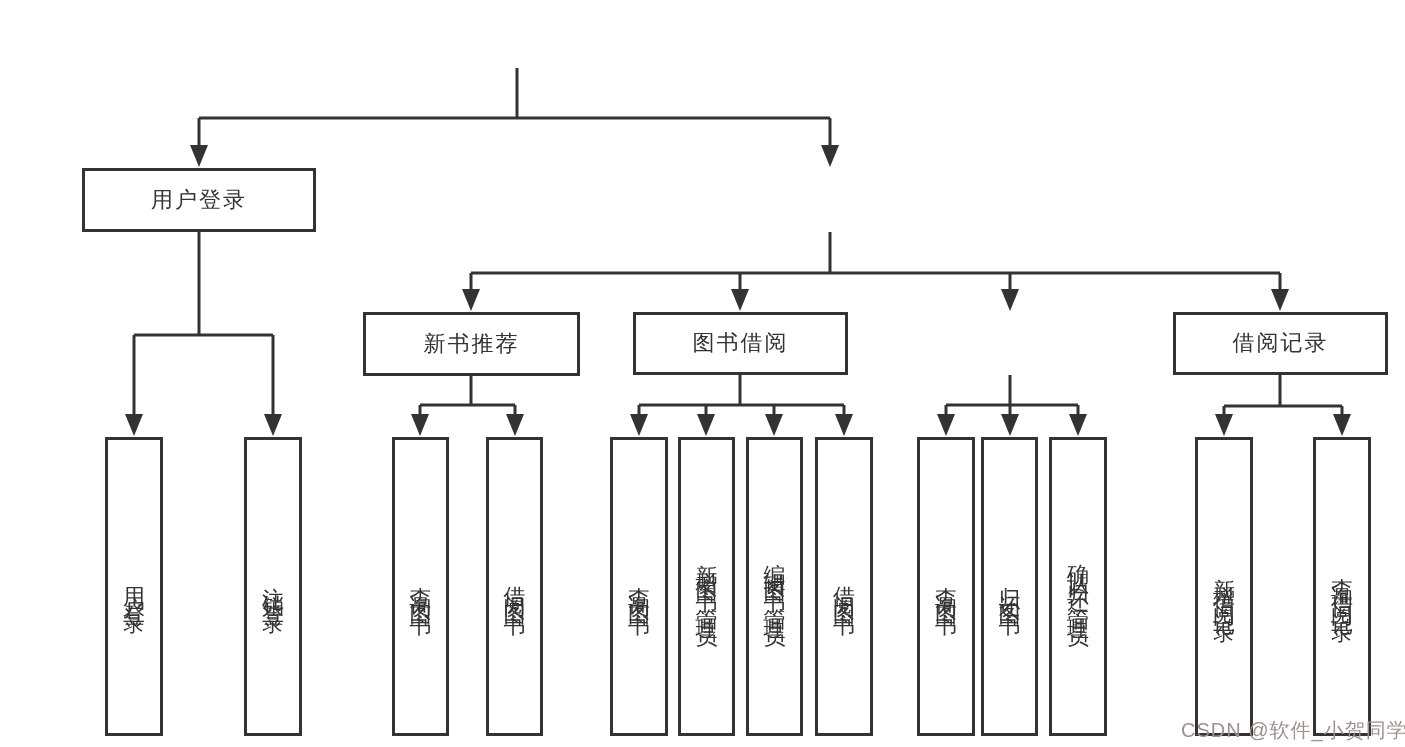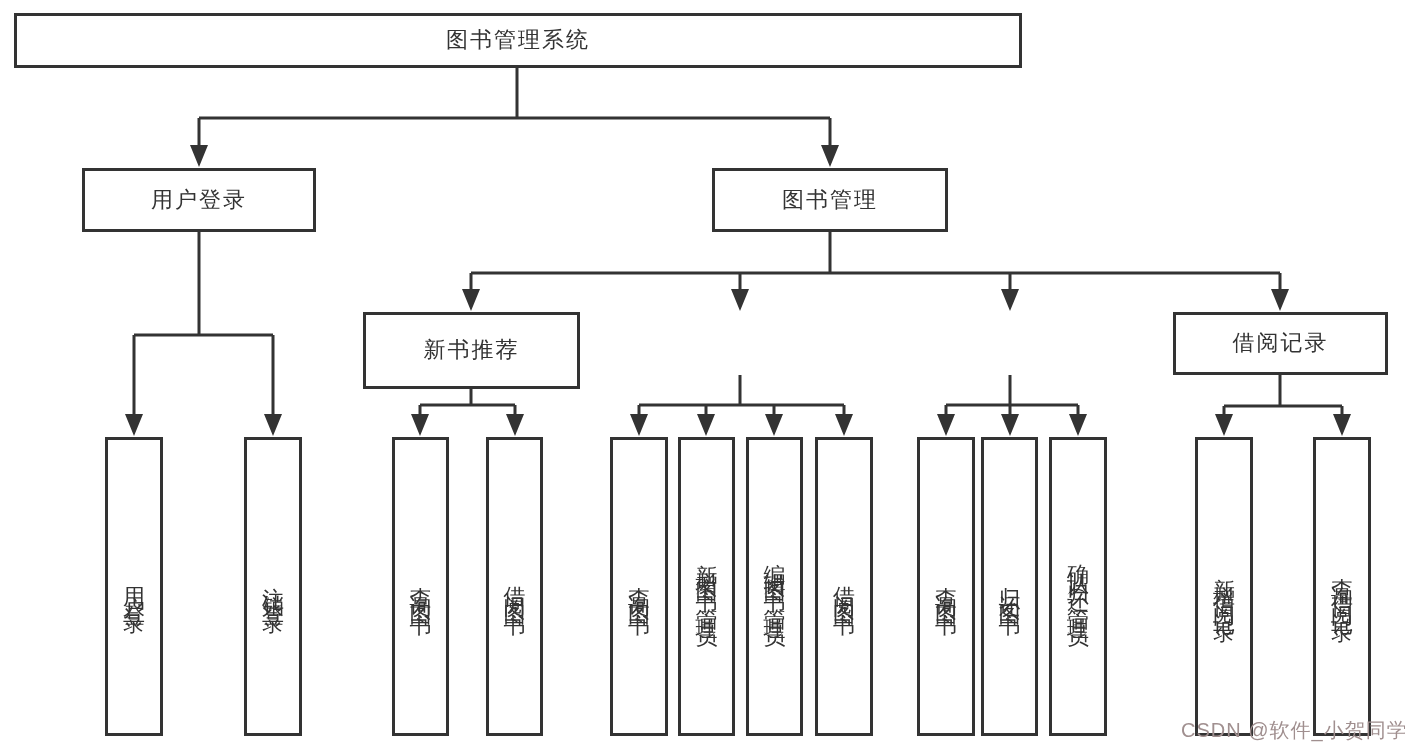--- a/index.html
+++ b/index.html
@@ -91,33 +91,30 @@
       M697 414 H715 L706 436 Z
       M765 414 H783 L774 436 Z
       M835 414 H853 L844 436 Z
       M937 414 H955 L946 436 Z
       M1001 414 H1019 L1010 436 Z
       M1069 414 H1087 L1078 436 Z
       M1215 414 H1233 L1224 436 Z
       M1333 414 H1351 L1342 436 Z"></path>
   </svg>
 
-  <div class="node h" style="left:14px;top:13px;width:1008px;height:55px">
-    <span class="lbl">图书管理系统</span>
-  </div>
 
   <div class="node h" style="left:82px;top:168px;width:234px;height:64px">
     <span class="lbl">用户登录</span>
   </div>
-  <div class="node h" style="left:712px;top:168px;width:236px;height:64px">
-    <span class="lbl">图书管理</span>
+
+  <div class="node h" style="left:363px;top:312px;width:217px;height:64px">
+    <span class="lbl">新书推荐</span>
   </div>
-
-  <div class="node h" style="left:363px;top:312px;width:217px;height:77px">
-    <span class="lbl">新书推荐</span>
+  <div class="node h" style="left:633px;top:312px;width:215px;height:63px">
+    <span class="lbl">图书借阅</span>
   </div>
   <div class="node h" style="left:1173px;top:312px;width:215px;height:63px">
     <span class="lbl">借阅记录</span>
   </div>
 
   <div class="node v" style="left:105px;top:437px;width:58px;height:299px">
     <span class="lbl">用户登录</span>
   </div>
   <div class="node v" style="left:244px;top:437px;width:58px;height:299px">
     <span class="lbl">注销登录</span>

